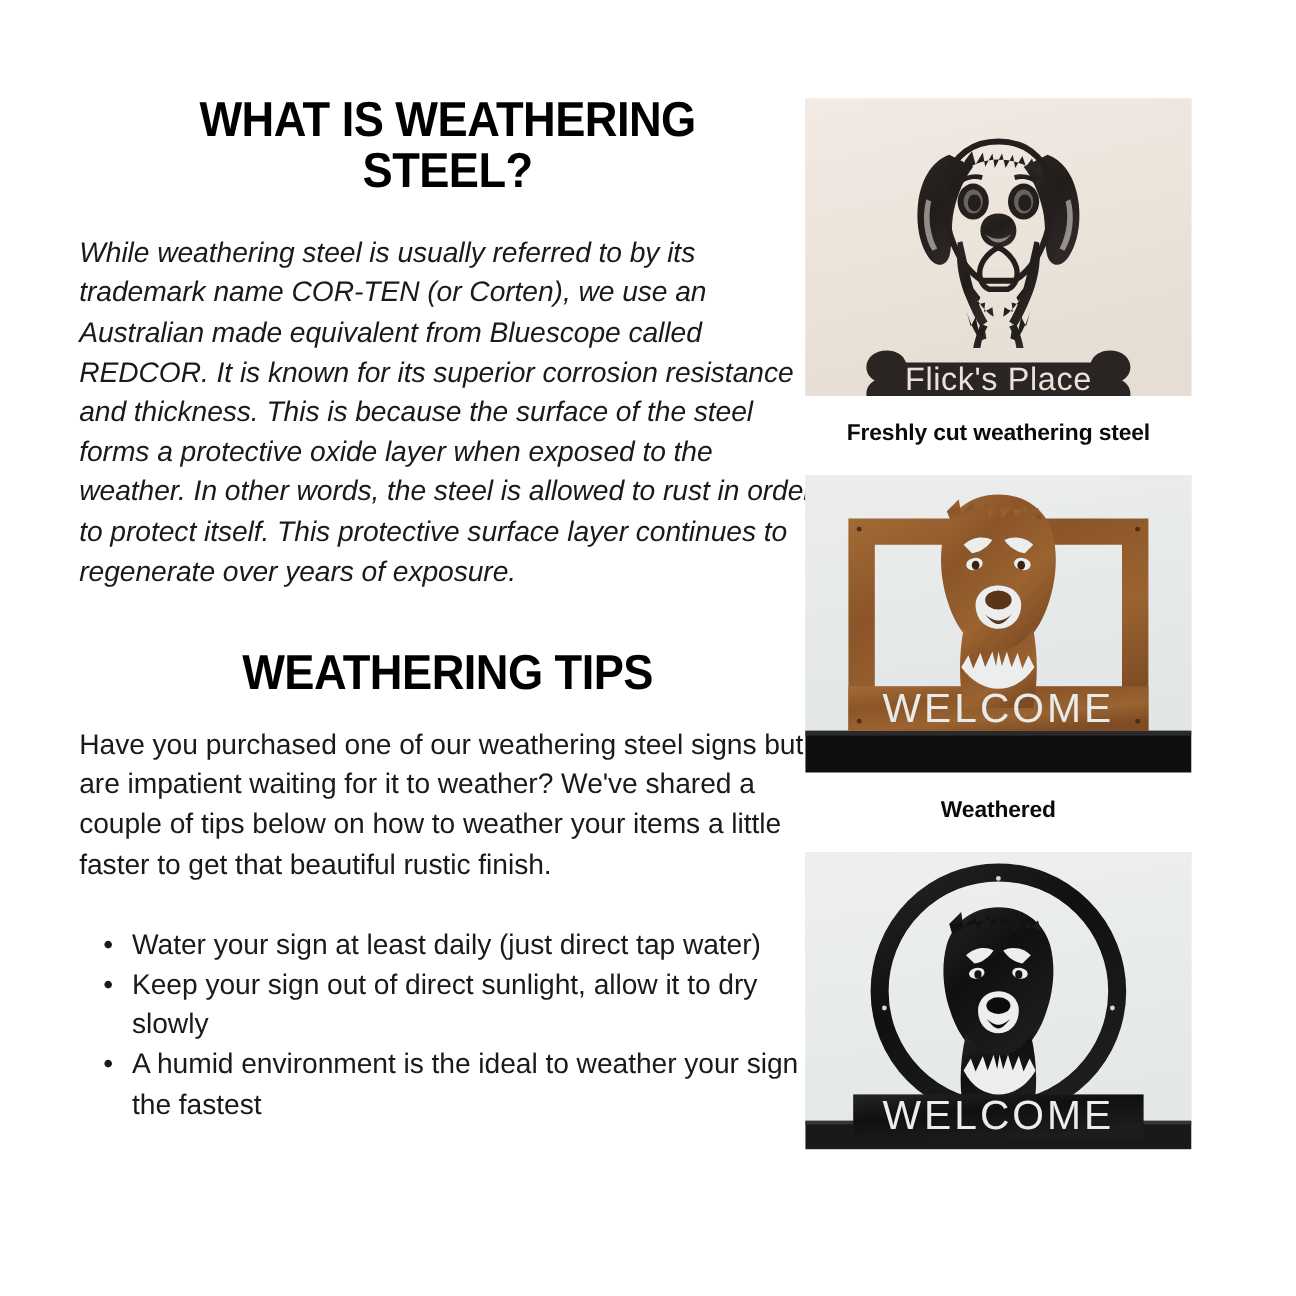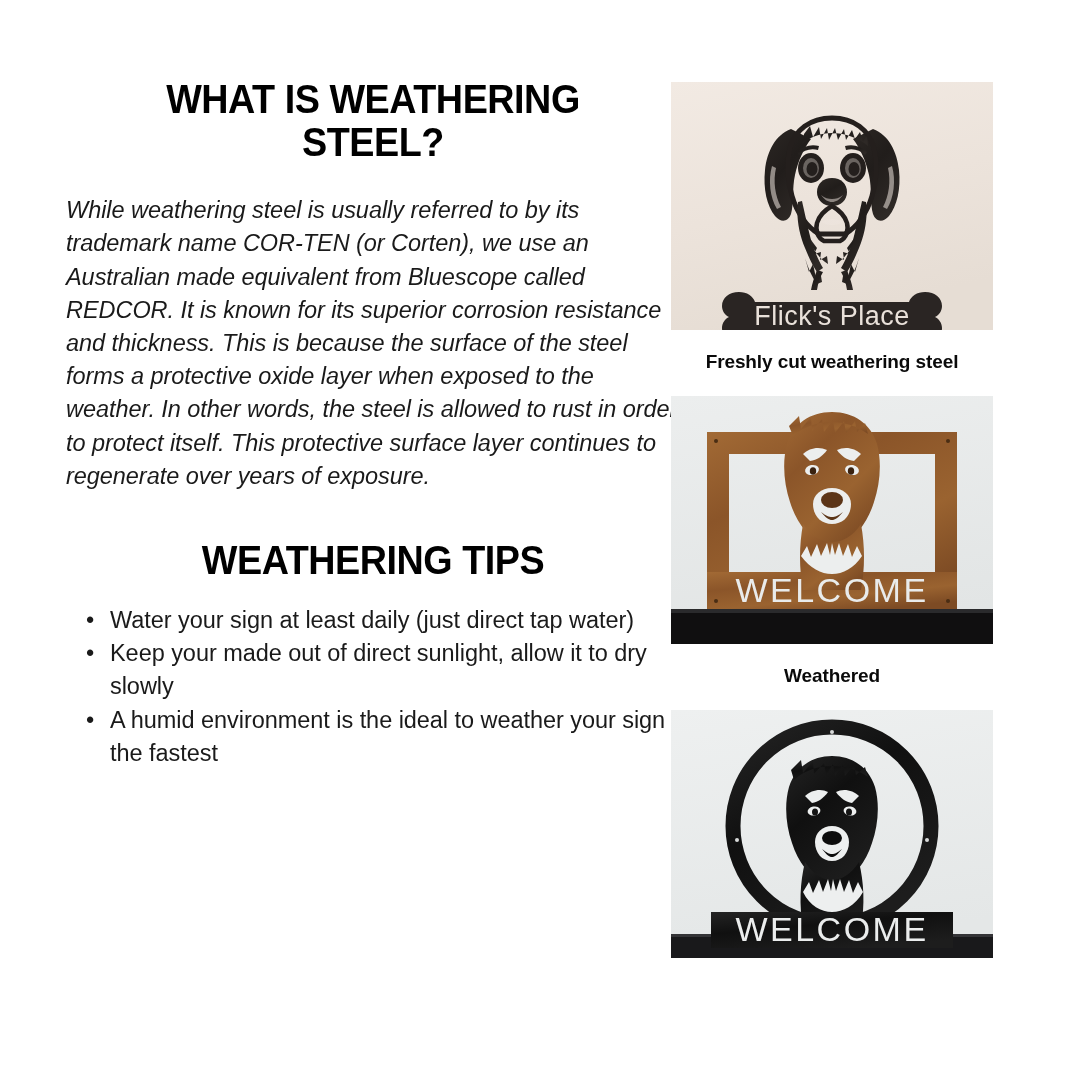--- a/index.html
+++ b/index.html
@@ -115,24 +115,25 @@
 <div class="page">
 
   <div class="text-col">
 
     <h1 class="section-heading heading-1">WHAT IS WEATHERING STEEL?</h1>
 
     <p class="body-text intro-para">While weathering steel is usually referred to by its trademark name COR-TEN (or Corten), we use an Australian made equivalent from Bluescope called REDCOR. It is known for its superior corrosion resistance and thickness. This is because the surface of the steel forms a protective oxide layer when exposed to the weather. In other words, the steel is allowed to rust in order to protect itself. This protective surface layer continues to regenerate over years of exposure.</p>
 
     <h1 class="section-heading heading-2">WEATHERING TIPS</h1>
 
+    <p class="body-text tips-para">Have you purchased one of our weathering steel signs but are impatient waiting for it to weather? We've shared a couple of tips below on how to weather your items a little faster to get that beautiful rustic finish.</p>
 
     <ul class="tips-list">
       <li>Water your sign at least daily (just direct tap water)</li>
-      <li>Keep your made out of direct sunlight, allow it to dry slowly</li>
+      <li>Keep your sign out of direct sunlight, allow it to dry slowly</li>
       <li>A humid environment is the ideal to weather your sign the fastest</li>
     </ul>
 
   </div>
 
   <div class="img-col">
 
     <div class="photo-block">
       <div class="photo photo-1">
         <svg viewBox="0 0 322 248" preserveAspectRatio="xMidYMid slice" aria-hidden="true">

